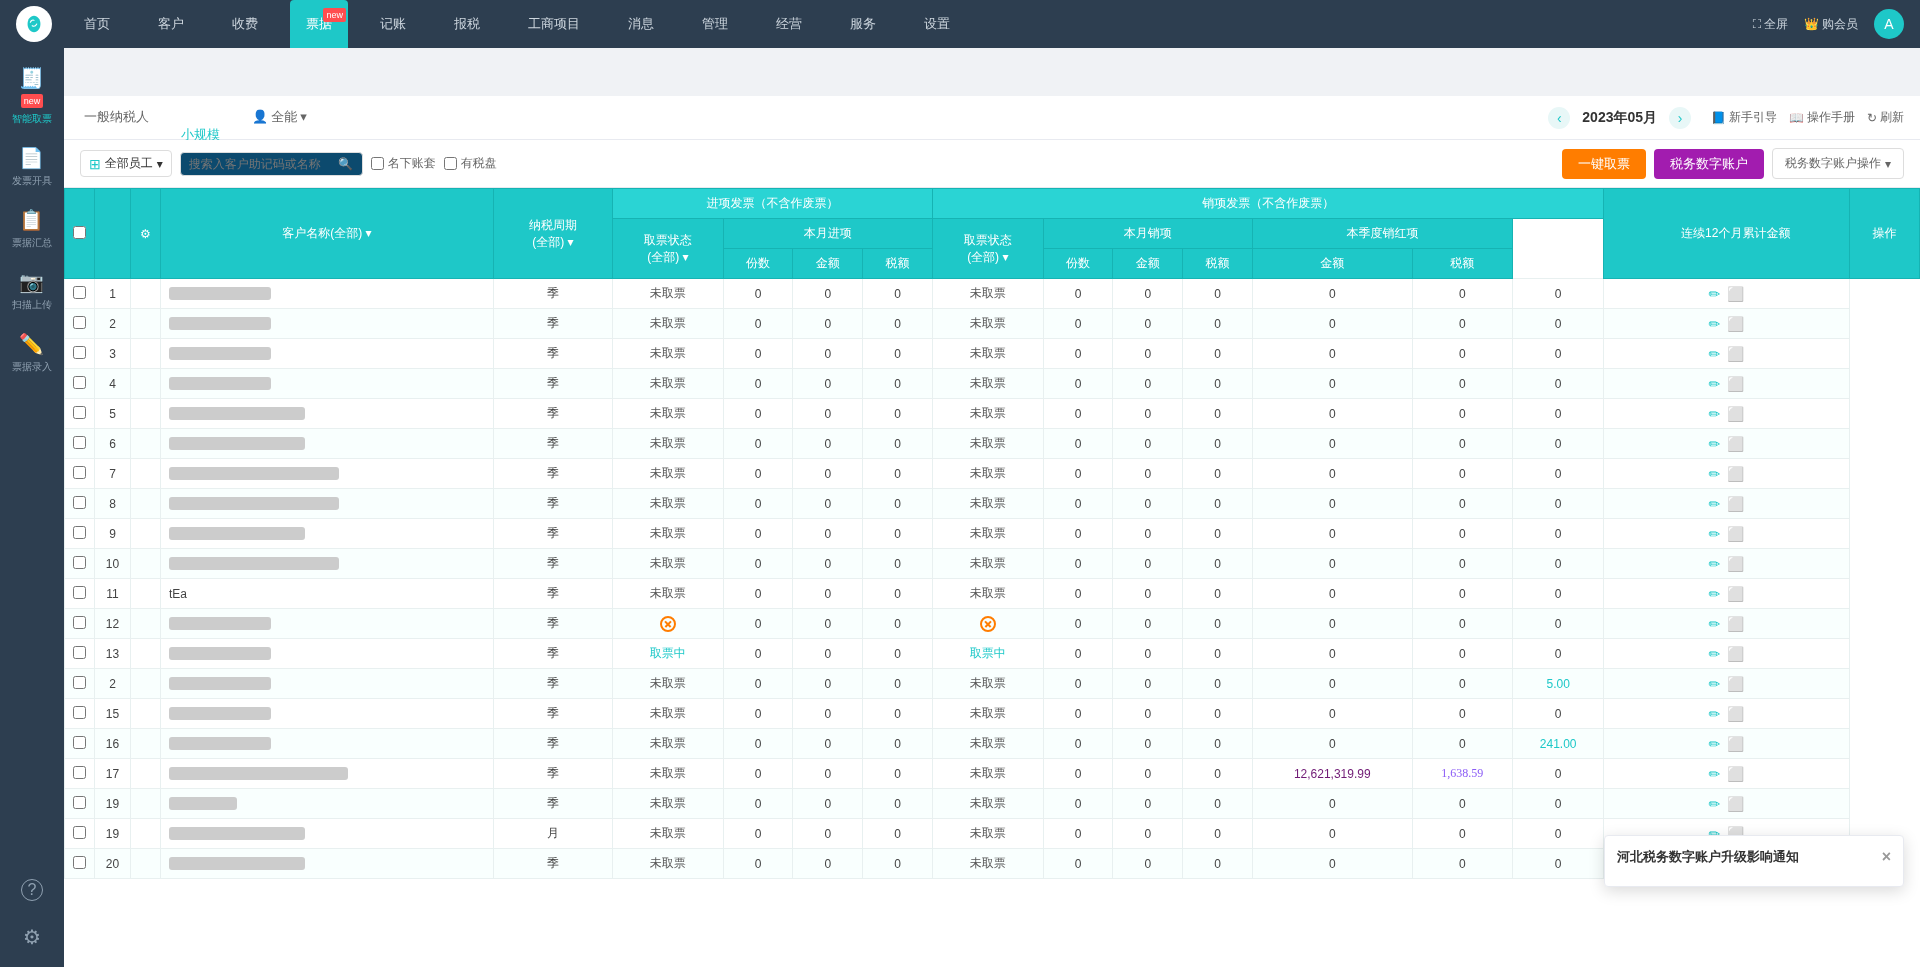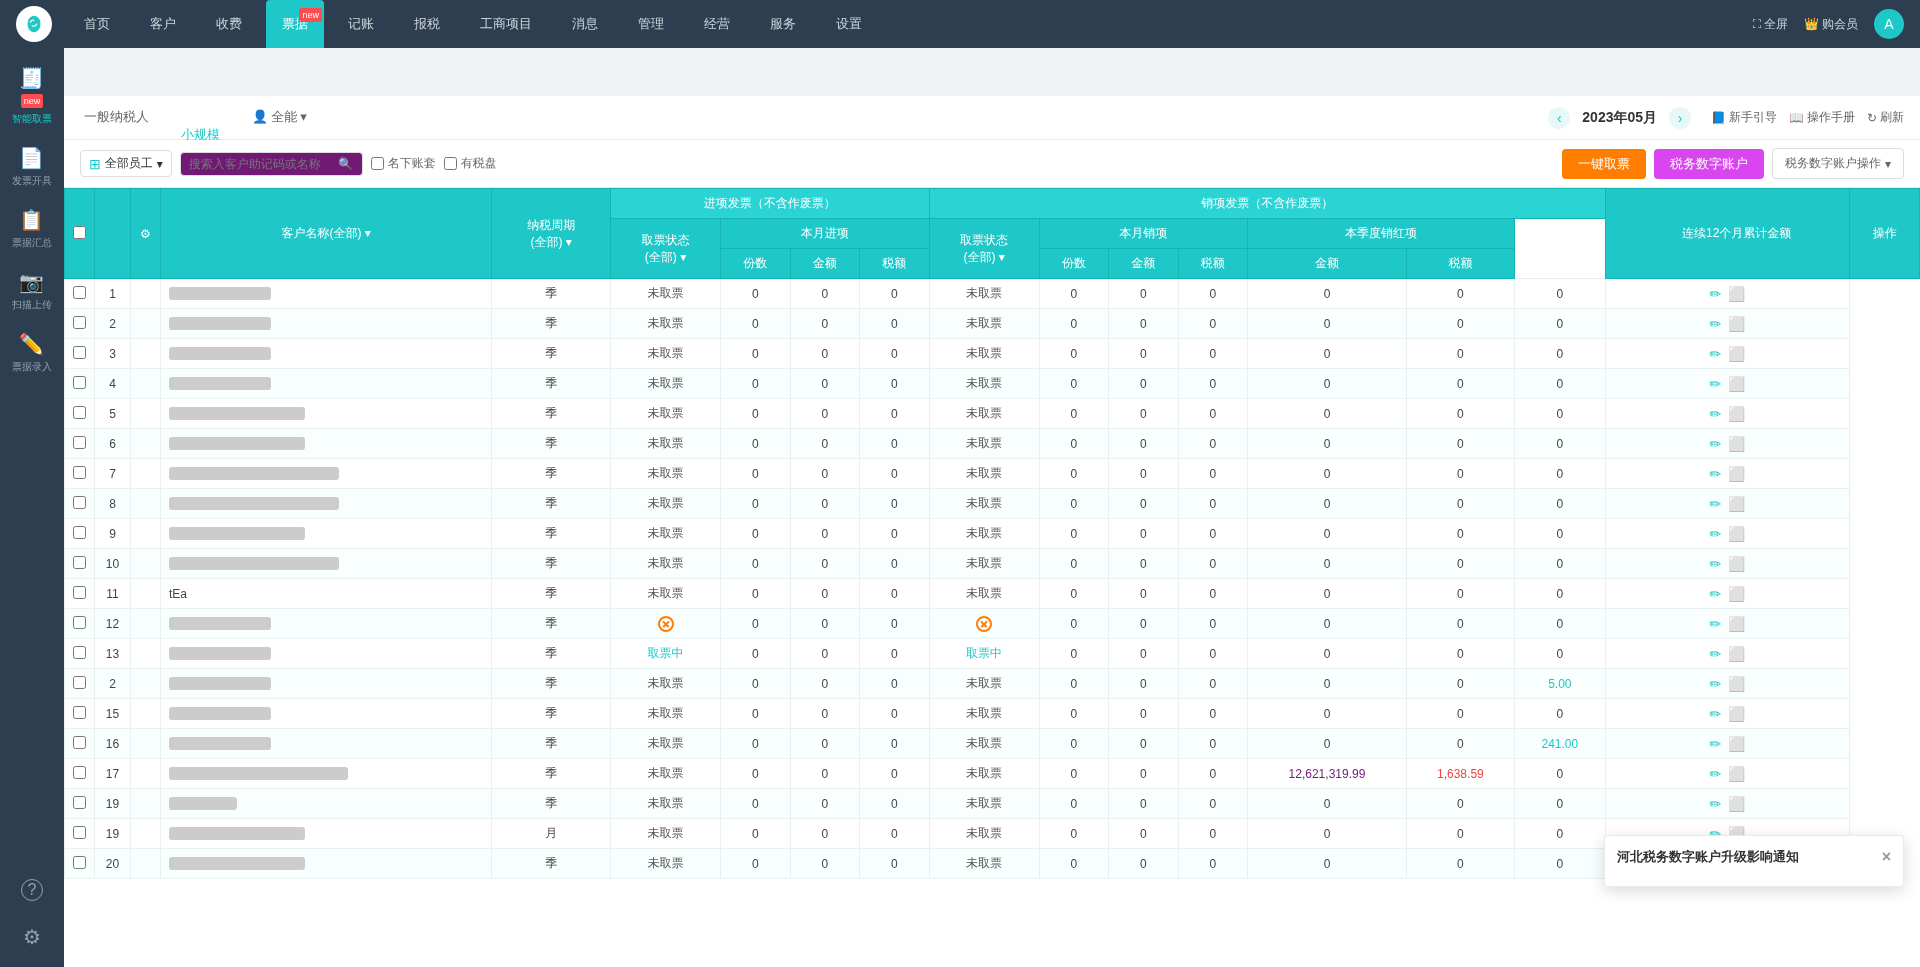--- a/index.html
+++ b/index.html
@@ -16,21 +16,21 @@
     }
     .top-nav .logo {
       width: 36px; height: 36px;
       background: #fff;
       border-radius: 50%;
       display: flex; align-items: center; justify-content: center;
       margin-right: 16px;
       flex-shrink: 0;
     }
     .top-nav .logo svg { width: 22px; height: 22px; }
-    .nav-items { display: flex; gap: 8px; flex: 1; }
+    .nav-items { display: flex; gap: 16px; flex: 1; }
     .nav-item {
       color: #cdd6de;
       padding: 0 16px;
       height: 48px;
       display: flex; align-items: center;
       cursor: pointer;
       font-size: 13px;
       position: relative;
       white-space: nowrap;
     }
@@ -153,21 +153,21 @@
       background: #ff7d00;
       color: #fff;
       border: none;
       border-radius: 4px;
       padding: 6px 16px;
       font-size: 13px;
       cursor: pointer;
       white-space: nowrap;
     }
     .btn-teal {
-      background: #d946ef;
+      background: #a21caf;
       color: #fff;
       border: none;
       border-radius: 4px;
       padding: 6px 16px;
       font-size: 13px;
       cursor: pointer;
       white-space: nowrap;
       text-align: right;
     }
     .btn-outline {
@@ -190,21 +190,21 @@
       display: flex; align-items: center; gap: 4px;
       cursor: pointer;
       background: #fff;
       min-width: 80px;
     }
     .search-input-wrap {
       display: flex; align-items: center;
       border: 1px solid #ddd;
       border-radius: 4px;
       padding: 4px 8px;
-      background: #701a75;
+      background: #0c4a6e;
       min-width: 180px;
     }
     .search-input-wrap input {
       border: none; outline: none;
       font-size: 12px; color: #999;
       width: 150px; background: transparent;
     }
     .checkbox-label {
       display: flex; align-items: center; gap: 4px;
       font-size: 12px; color: #666; cursor: pointer;
@@ -863,21 +863,21 @@
     <td>季</td>
     <td><span style="color:#555">未取票</span></td>
     <td>0</td>
     <td>0</td>
     <td>0</td>
     <td><span style="color:#555">未取票</span></td>
     <td>0</td>
     <td>0</td>
     <td>0</td>
     <td><span style="color:#701a75;">12,621,319.99</span></td>
-    <td><span style="color:#ef4444;">1,638.59</span></td>
+    <td><span style="color:#8b5cf6;font-family:Liberation Serif, serif;">1,638.59</span></td>
     <td style="">0</td>
     <td>
       <span class="action-icon" title="编辑">✏</span>
       <span class="action-icon" title="复制" style="color:#aaa;">⬜</span>
     </td>
   </tr>
           <tr style="background: rgb(249, 255, 254);">
     <td class="col-check"><input type="checkbox" style=""></td>
     <td class="col-num">19</td>
     <td></td>

